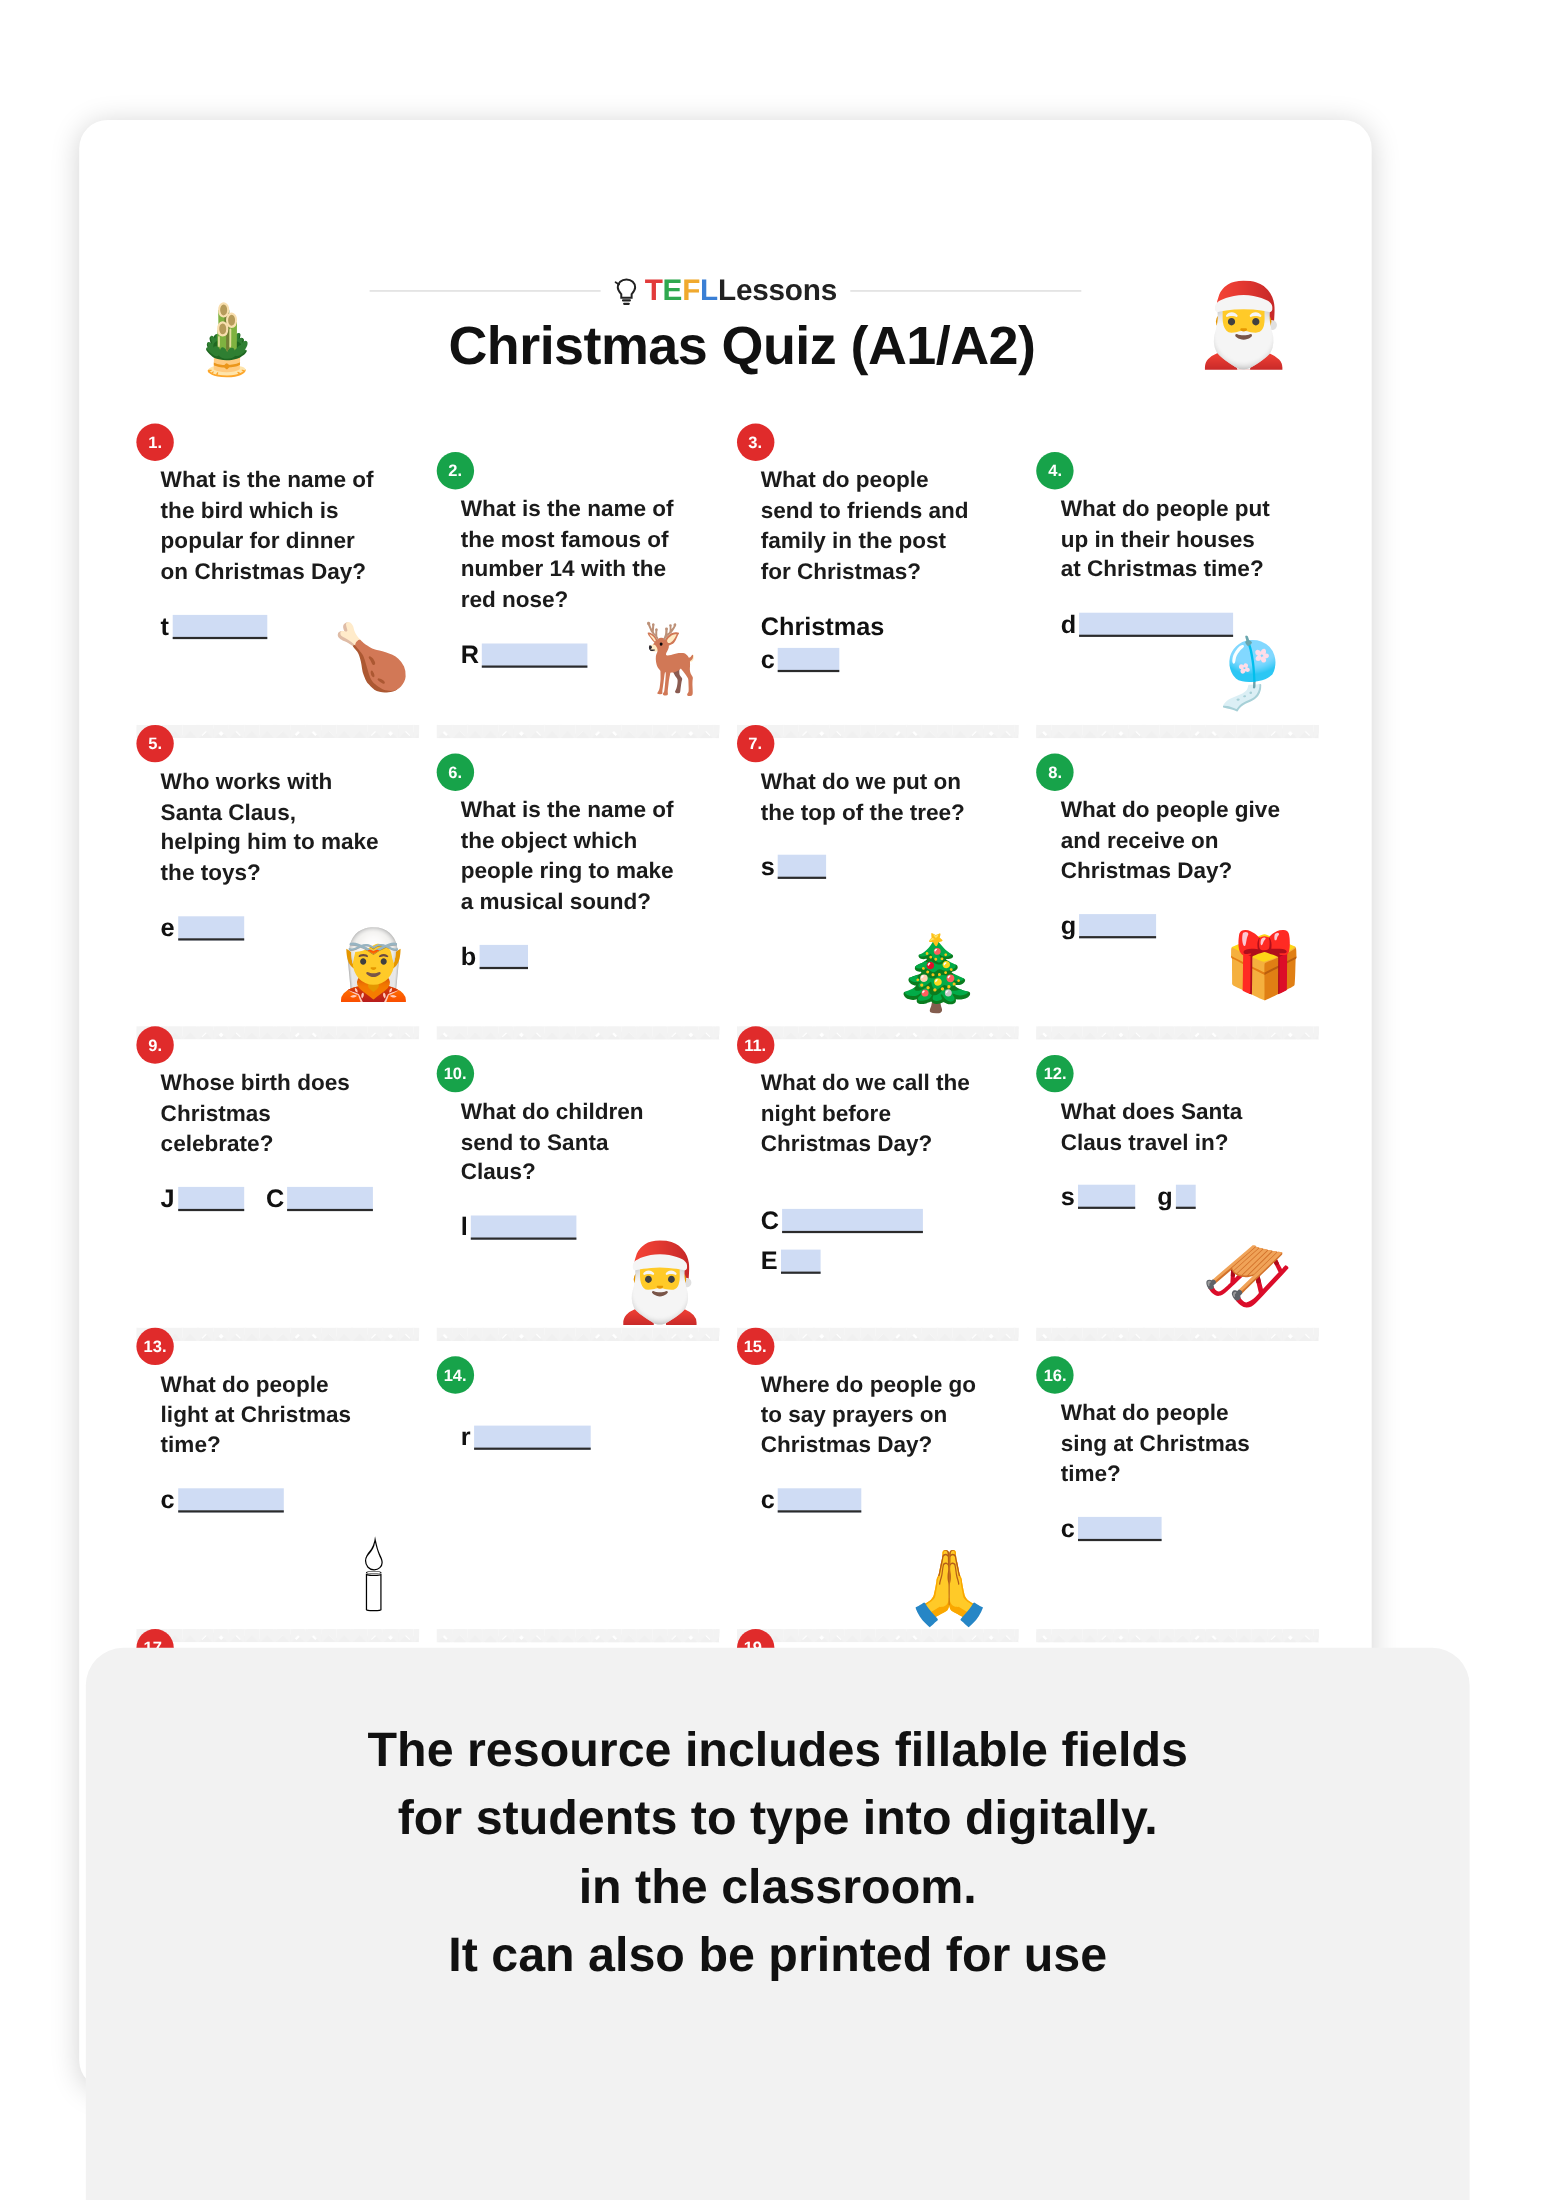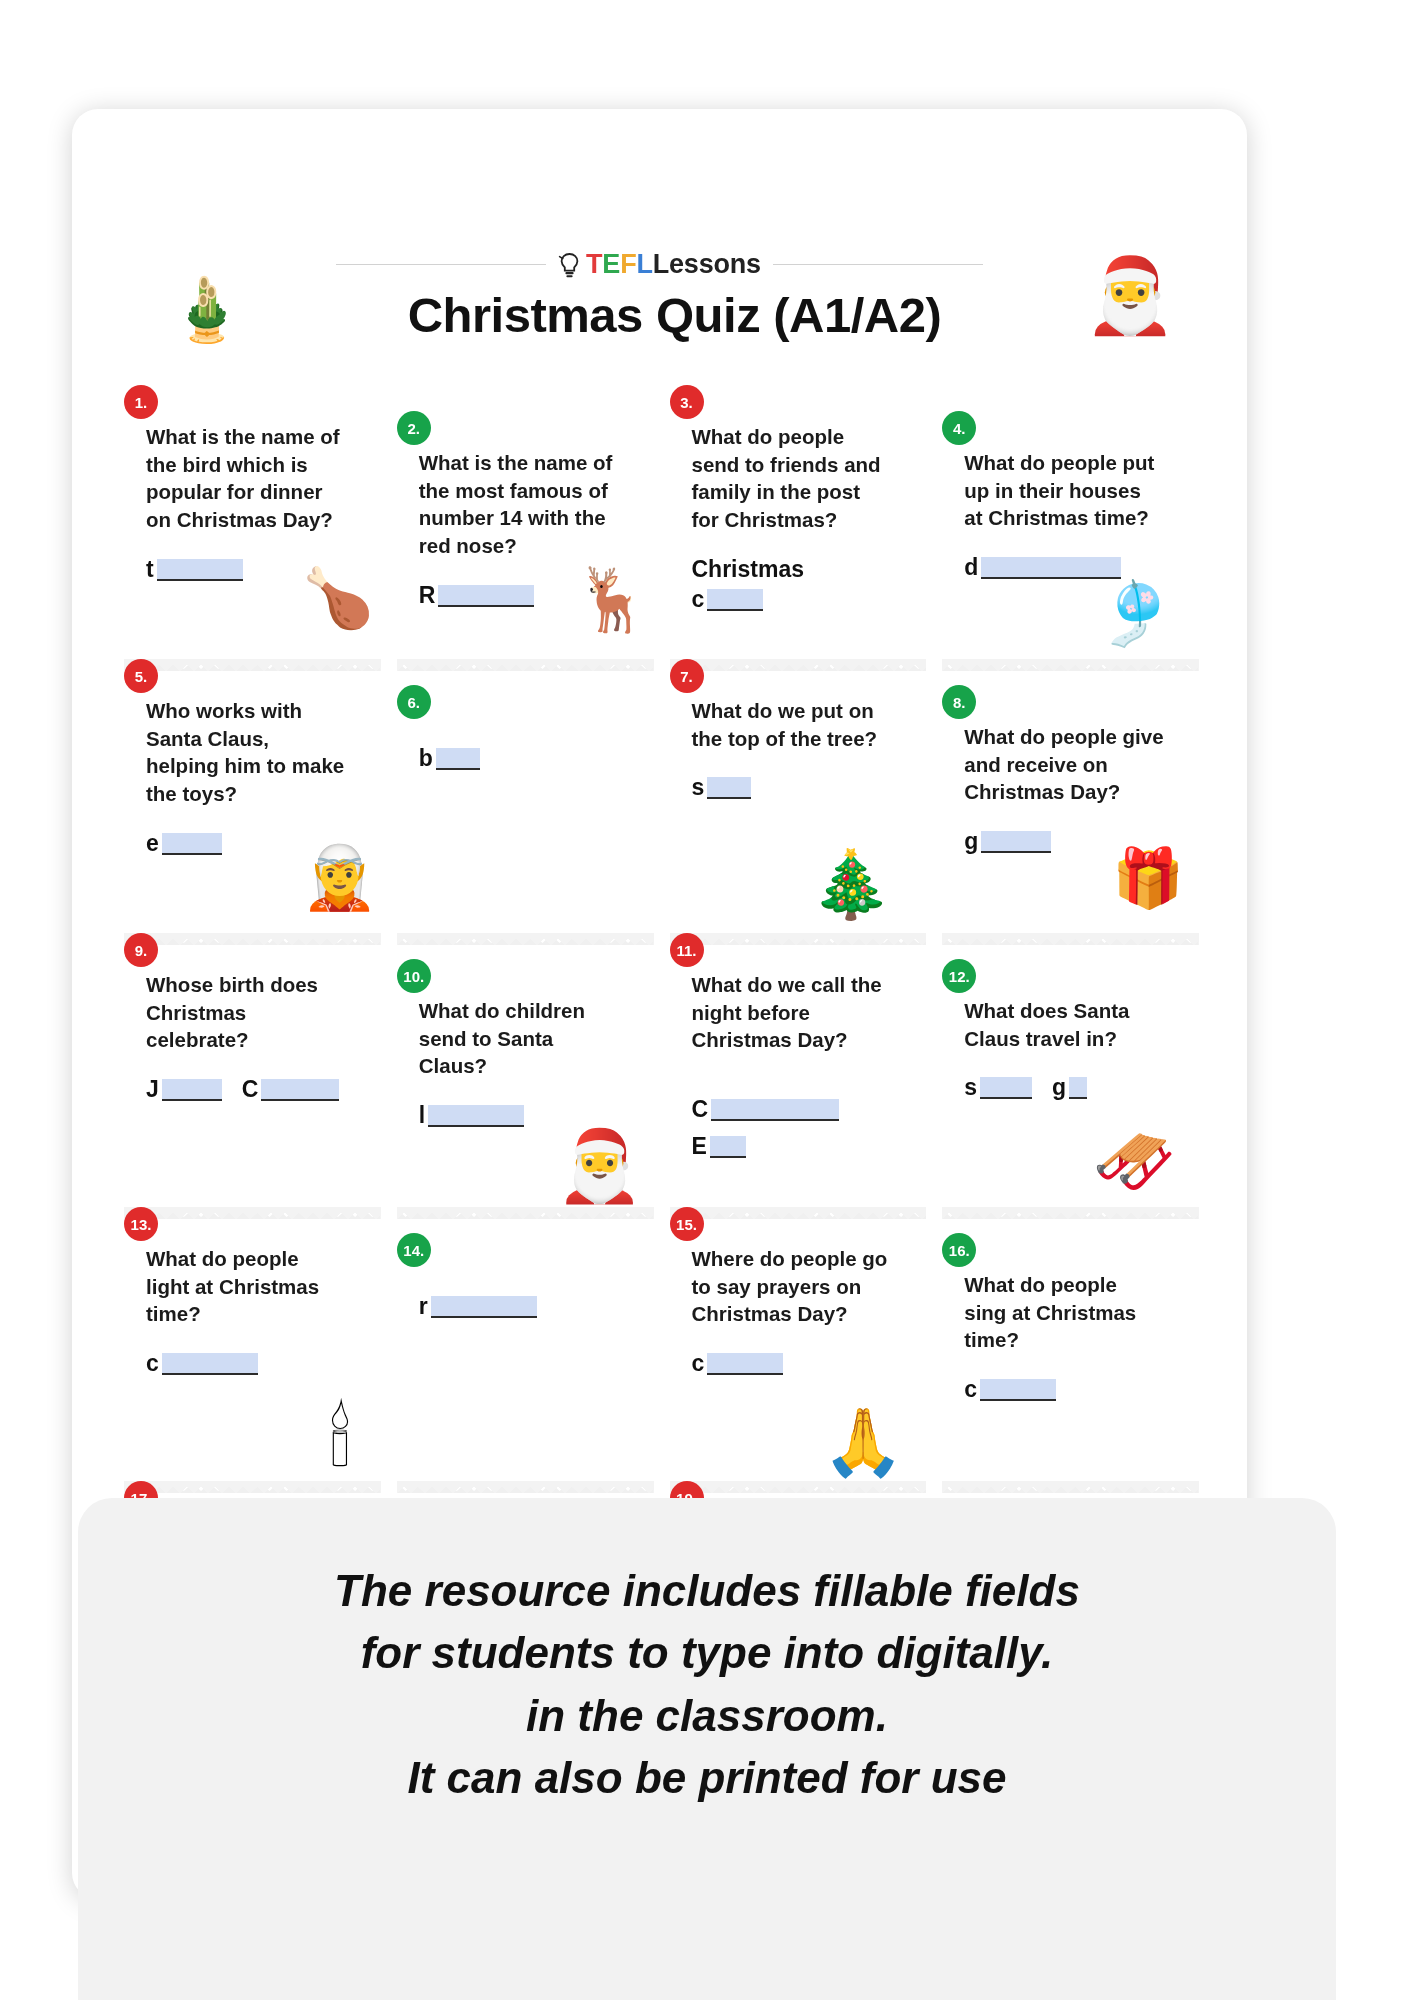--- a/index.html
+++ b/index.html
@@ -112,21 +112,21 @@
   
   #overlay {
     position:absolute; left:78px; top:1498px;
     width:1258px; height:1880px;
     background:#f2f2f2;
     border-radius:34px;
   }
   #overlay .copy {
     padding:62px 60px 0 60px;
     text-align:center;
-    font-size:44px; line-height:1.42; font-weight:700; color:#111;font-style:italic;
+    font-size:44px; line-height:1.42; font-weight:700; color:#111;
   }
 </style>
 </head>
 <body>
 
 <div id="sheet">
 
   <div class="brand">
     <div class="rule"></div>
     <div class="brand-logo">
@@ -231,20 +231,21 @@
         <div class="emoji" style="right: 2px; bottom: 36px; font-size: 62px;">🧝</div>
         <div class="zig">
           <svg viewBox="0 0 240 13" preserveAspectRatio="none">
             <path d="M0 0 L240 0 L240 13 L0 13 Z" fill="#ffffff"></path>
             <path d="M0 13 L0 3 L8 11 L16 3 L24 11 L32 3 L40 11 L48 3 L56 11 L64 3 L72 11 L80 3 L88 11 L96 3 L104 11 L112 3 L120 11 L128 3 L136 11 L144 3 L152 11 L160 3 L168 11 L176 3 L184 11 L192 3 L200 11 L208 3 L216 11 L224 3 L232 11 L240 3 L240 13 Z" fill="#f0f0f0"></path>
           </svg>
         </div>
       </div>
       <div class="card offset">
         <div class="num green">6.</div>
+        <div class="qtext">What is the name of the object which people ring to make a musical sound?</div>
         <div class="ans">
           <span class="grp">
             <span>b</span>
             <span class="blank" style="width: 44px;"></span>
           </span>
         </div>
         <div class="zig">
           <svg viewBox="0 0 240 13" preserveAspectRatio="none">
             <path d="M0 0 L240 0 L240 13 L0 13 Z" fill="#ffffff"></path>
             <path d="M0 13 L0 3 L8 11 L16 3 L24 11 L32 3 L40 11 L48 3 L56 11 L64 3 L72 11 L80 3 L88 11 L96 3 L104 11 L112 3 L120 11 L128 3 L136 11 L144 3 L152 11 L160 3 L168 11 L176 3 L184 11 L192 3 L200 11 L208 3 L216 11 L224 3 L232 11 L240 3 L240 13 Z" fill="#f0f0f0"></path>

